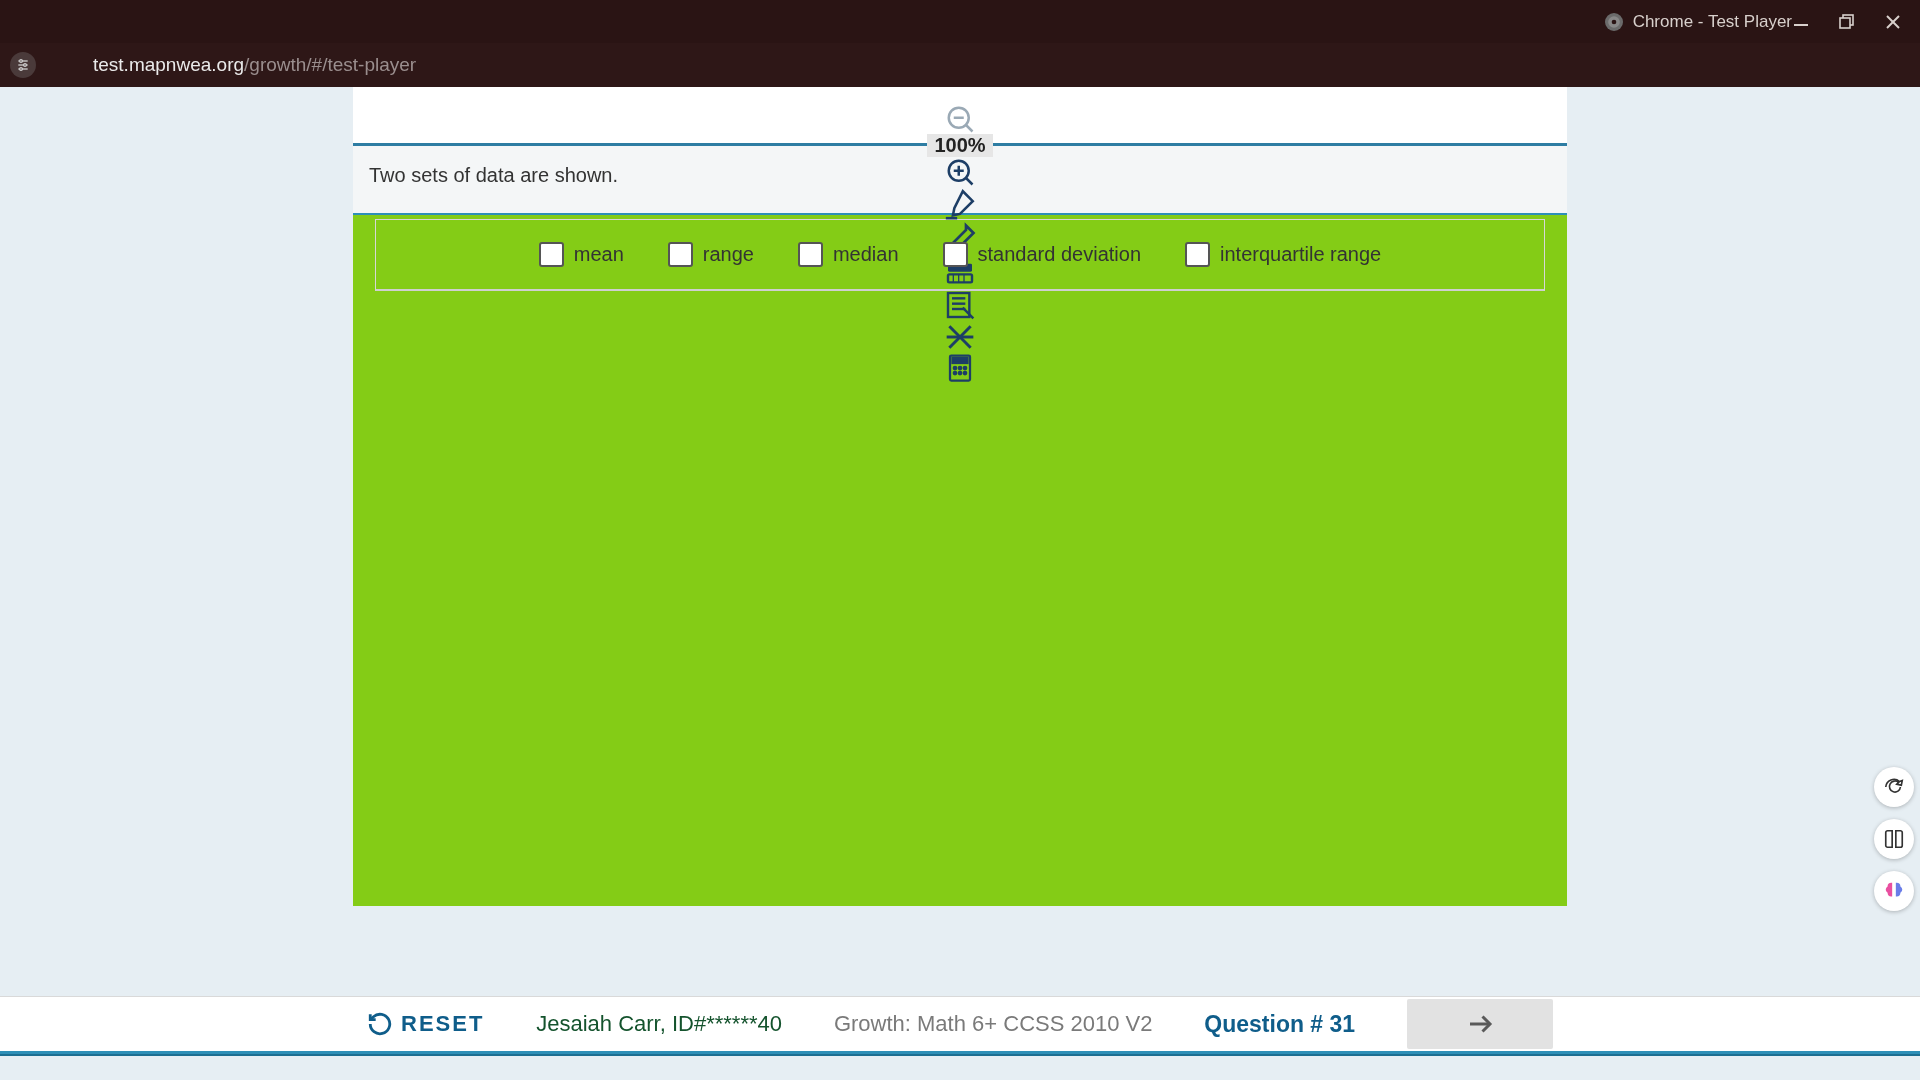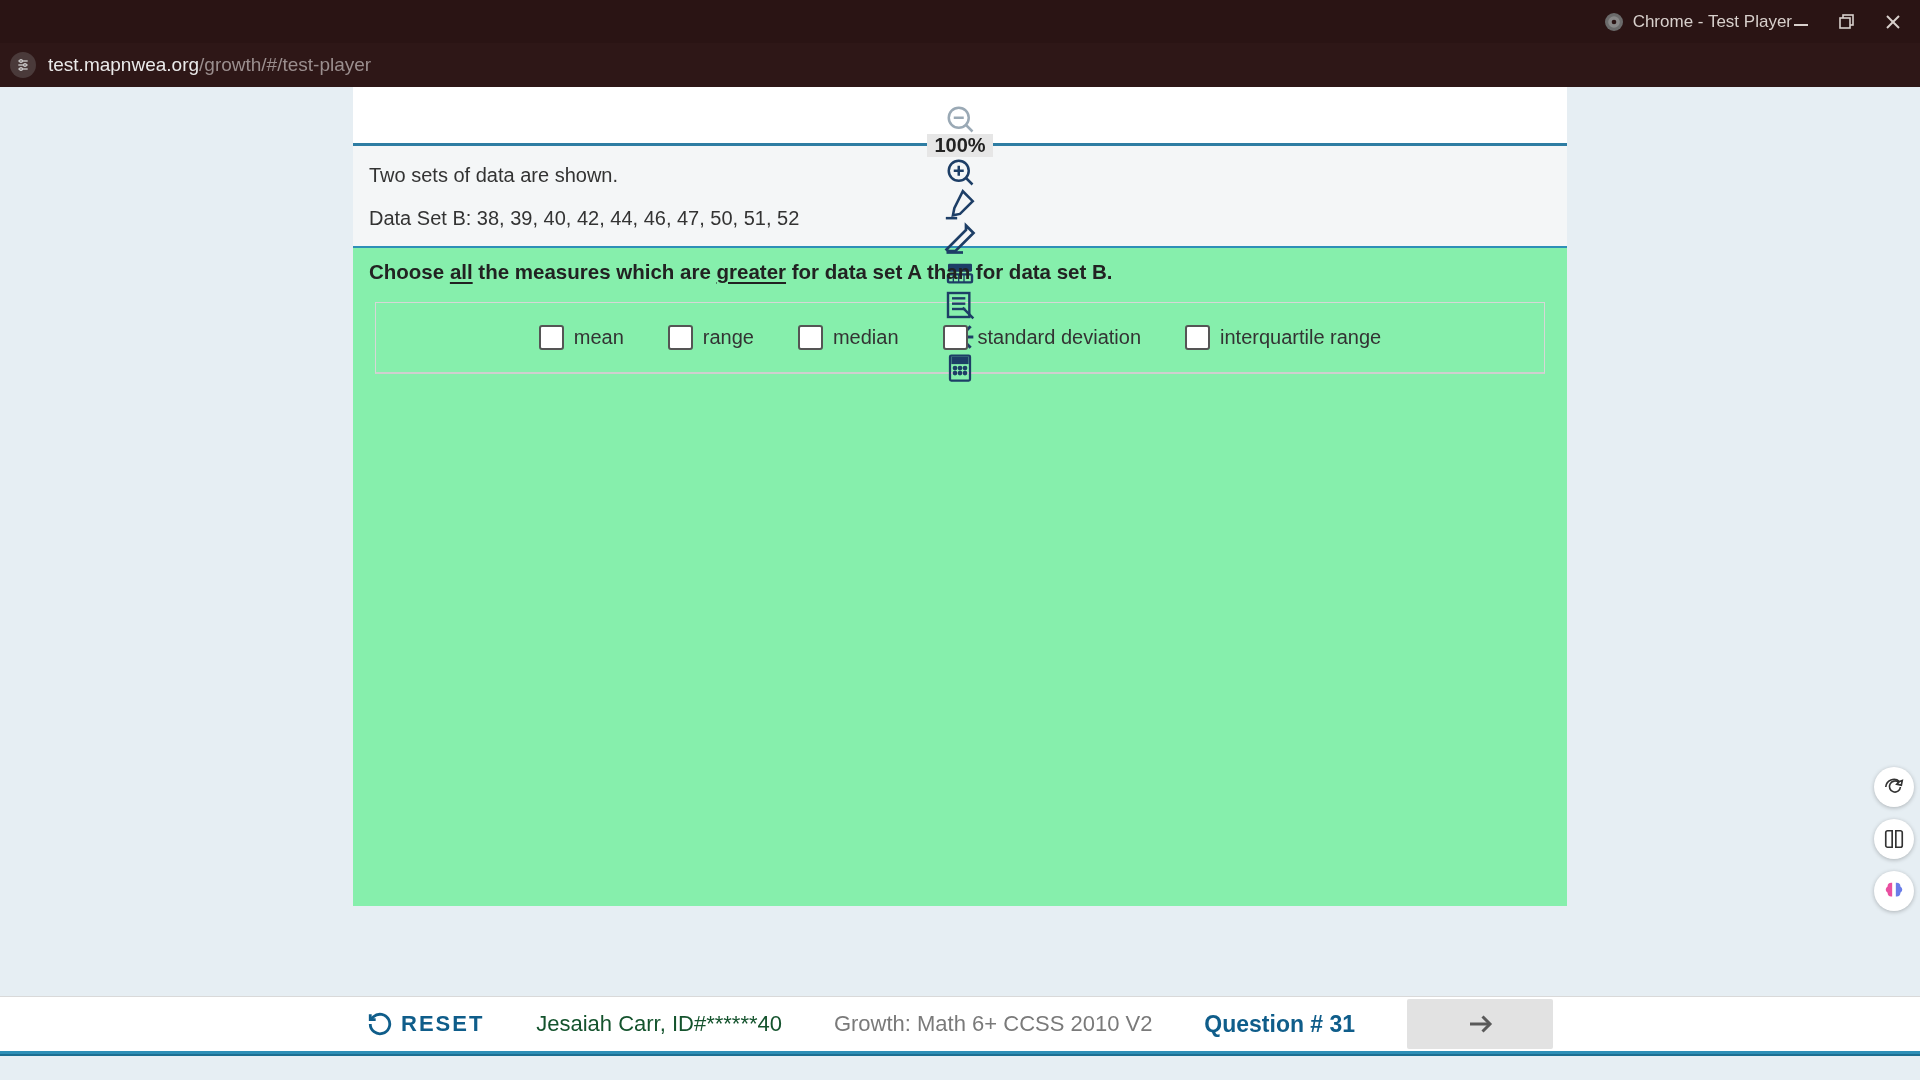--- a/index.html
+++ b/index.html
@@ -29,20 +29,21 @@
 }
 .win-btn { width: 18px; height: 18px; cursor: pointer; color:#d8d0cc; }
 .addrbar {
   height: 44px;
   background: #2e1717;
   display: flex;
   align-items: center;
   padding: 0 10px;
   color: #cfcfcf;
   font-size: 19px;
+  gap: 45px;
 }
 .addr-icon {
   width: 26px; height: 26px; border-radius: 50%;
   background: #4a3a3a; margin-right: 12px;
   display:flex; align-items:center; justify-content:center; font-size:13px; color:#ccc;
 }
 .addr-url .dim { color: #9a8e8e; }
 .addr-url .bright { color: #eaeaea; }
 
 .page {
@@ -109,21 +110,21 @@
   cursor: pointer;
 }
 .cb {
   width: 25px; height: 25px;
   border: 2px solid #555;
   border-radius: 3px;
   background: #fff;
 }
 .content-body {
   min-height: 760px;
-  background: #86efac;
+  background: #84cc16;
 }
 .footer {
   position: absolute;
   left: 0; right: 0; bottom: 26px;
   height: 58px;
   background: #fff;
   border-top: 1px solid #d9d9d9;
   border-bottom: 3px solid #2e8fb7;
   box-shadow: 0 2px 0 #1d6e91;
   display: flex;
@@ -285,27 +286,23 @@
             <circle cx="16" cy="16" r="1" fill="#1d3e66"></circle>
           </svg>
       </div>
     </div>
 
     <div class="content-body">
 
       <div class="question-stem">
         <p>Two sets of data are shown.</p>
         <div class="datasets">
-          <div>Data Set B: 38, 39, 40, 42, 44, 46, 47, 50, 51, 52</div>
         </div>
       </div>
 
-      <div class="prompt">
-        <span>Choose </span><span class="ul">all</span><span> the measures which are </span><span class="ul">greater</span><span> for data set A than for data set B.</span>
-      </div>
 
       <div class="choices-box">
         <label class="choice">
           <span class="cb"></span>
           <span>mean</span>
         </label>
         <label class="choice">
           <span class="cb"></span>
           <span>range</span>
         </label>

